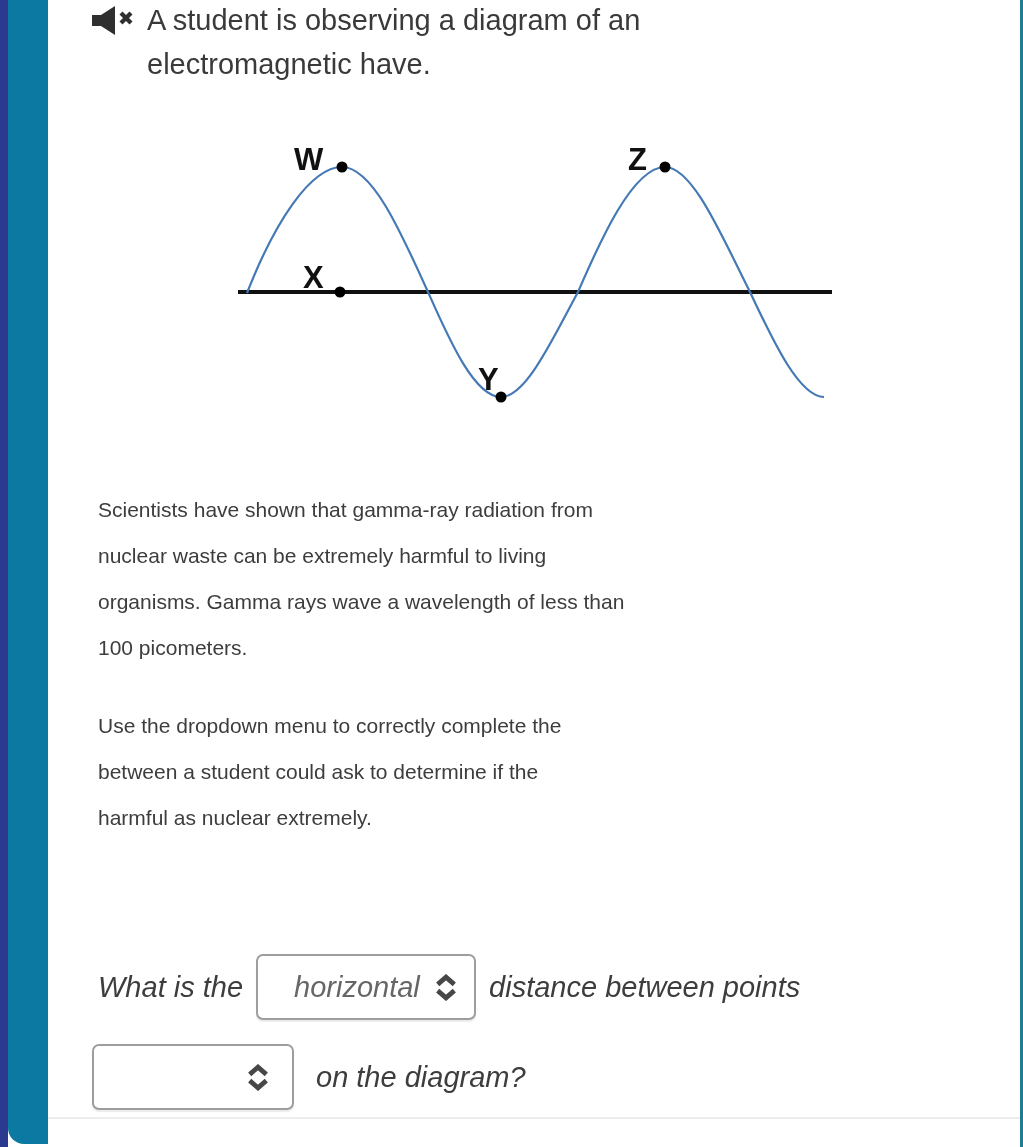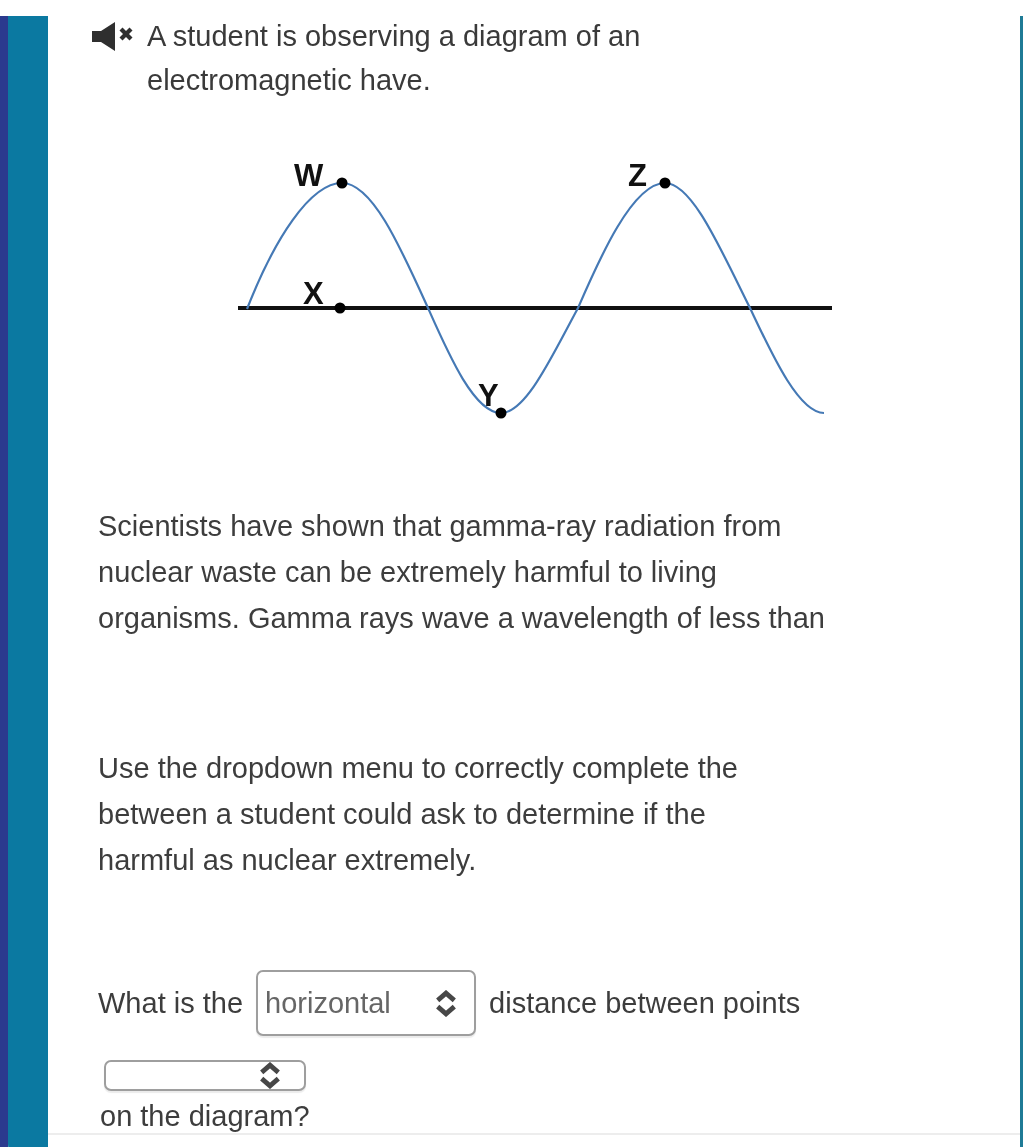--- a/index.html
+++ b/index.html
@@ -1,54 +1,54 @@
 <!DOCTYPE html>
 <html><head>
 <meta charset="utf-8">
 <style>
   html,body { margin:0; padding:0; }
   body {
     width:1023px; height:1147px; background:#ffffff; overflow:hidden;
     font-family:"Liberation Sans", sans-serif; color:#3d3d3d;
     position:relative;
   }
-  .screen { position:absolute; inset:0;margin-top:16px; }
+  .screen { position:absolute; inset:0; }
 
   
   .stripe-navy { position:absolute; left:0; top:0; width:8px; height:1147px; background:#2b3a8e; }
   .stripe-teal { position:absolute; left:8px; top:0; width:40px; height:1144px; background:#0b79a1;
                  border-radius:0 0 0 16px; }
   
   .right-edge { position:absolute; right:0; top:0; width:3px; height:1147px; background:#1f7b96; }
   
   .bottom-rule { position:absolute; left:48px; right:3px; top:1117px; height:2px; background:#ededed; }
 
   
   .prompt-icon { position:absolute; left:92px; top:5px; width:46px; height:31px; }
   .prompt-text { position:absolute; left:147px; top:-2px; width:700px;
                  font-size:29px; line-height:44px; color:#3a3a3a; }
 
   
   .diagram { position:absolute; left:200px; top:128px; }
   .diagram text { font-family:"Liberation Sans", sans-serif; font-weight:bold; font-size:31px; fill:#111; }
 
   
-  .para { position:absolute; left:98px; width:880px; font-size:29px; line-height:46px; color:#3d3d3d; }
+  .para { position:absolute; left:98px; width:880px; font-size:21px; line-height:46px; color:#3d3d3d; }
   .para-1 { top:487px; }
-  .para-2 { top:729px; }
+  .para-2 { top:703px; }
 
   
-  .q-row { position:absolute; display:flex; align-items:center; height:66px; font-size:29px; color:#3d3d3d; }
+  .q-row { position:absolute; display:flex; align-items:center; height:66px; font-size:29px; color:#3d3d3d;font-style:italic; }
   .q-row-1 { left:98px; top:954px; gap:13px; }
-  .q-row-2 { left:100px; top:1044px; gap:9px;flex-direction:column; }
+  .q-row-2 { left:92px; top:1044px; gap:22px; }
 
   .sel { box-sizing:border-box; height:66px; background:#ffffff; border:2px solid #9e9e9e;
          border-radius:7px; display:flex; align-items:center;
          box-shadow:0 2px 1px rgba(0,0,0,0.08); cursor:pointer; }
-  .sel-1 { width:220px; padding:0 16px 0 7px; justify-content:space-between; }
+  .sel-1 { width:220px; padding:0 16px 0 36px; justify-content:space-between; }
   .sel-2 { width:202px; padding:0 22px 0 18px; justify-content:flex-end; }
   .sel-value { font-size:29px; color:#666666; white-space:nowrap; }
   .chev { width:24px; height:27px; flex:0 0 auto; }
 </style>
 </head>
 <body>
 
 <div class="screen">
 
   <div class="stripe-navy"></div>
@@ -83,20 +83,21 @@
     <text x="94" y="42">W</text>
     <text x="103" y="160">X</text>
     <text x="278" y="262">Y</text>
     <text x="428" y="42">Z</text>
   </svg>
 
   <div class="para para-1">
     <div>Scientists have shown that gamma-ray radiation from</div>
     <div>nuclear waste can be extremely harmful to living</div>
     <div>organisms. Gamma rays wave a wavelength of less than</div>
+    <div>100 picometers.</div>
   </div>
   <div class="para para-2">
     <div>Use the dropdown menu to correctly complete the</div>
     <div>between a student could ask to determine if the</div>
     <div>harmful as nuclear extremely.</div>
   </div>
 
   <div class="q-row q-row-1">
     <span>What is the</span>
     <div class="sel sel-1" role="button">

